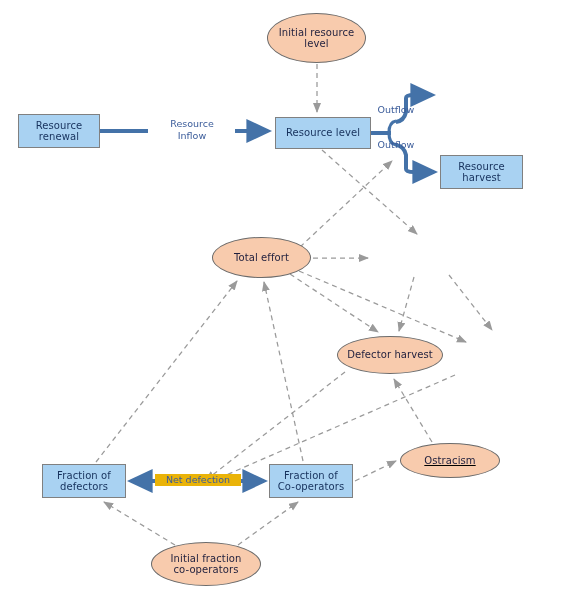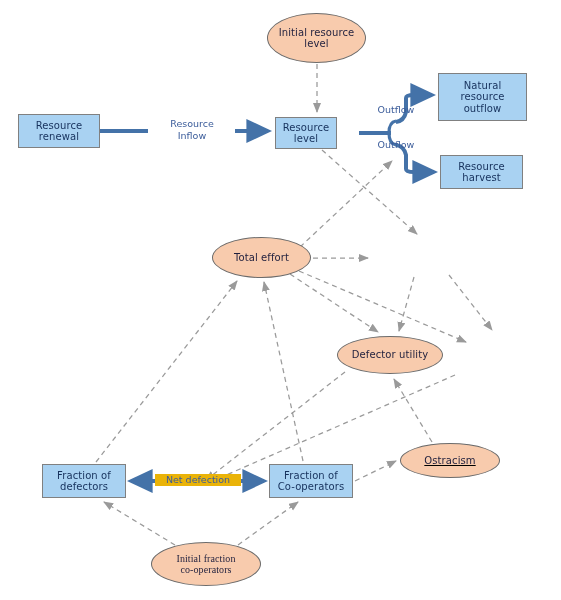--- a/index.html
+++ b/index.html
@@ -64,27 +64,24 @@
 
   <div class="flowlabel" style="left:157px;top:118px;width:70px;">Resource<br>Inflow</div>
   <div class="flowlabel" style="left:372px;top:104px;width:48px;">Outflow</div>
   <div class="flowlabel" style="left:372px;top:139px;width:48px;">Outflow</div>
   <div class="flowlabel" style="left:155px;top:474px;width:86px;background:#eab308;">Net defection</div>
 
   <div class="node box" style="left:18px;top:114px;width:82px;height:34px;">
     <span class="nlabel">Resource<br>renewal</span>
     </div>
 
-  <div class="node box" style="left:275px;top:117px;width:62px;height:32px;">
+  <div class="node box" style="left:275px;top:117px;width:96px;height:32px;">
     <span class="nlabel">Resource level</span>
     </div>
 
-  <div class="node box" style="left:438px;top:73px;width:89px;height:48px;">
-    <span class="nlabel">Natural<br>resource<br>outflow</span>
-    </div>
 
   <div class="node box" style="left:440px;top:155px;width:83px;height:34px;">
     <span class="nlabel">Resource<br>harvest</span>
     </div>
 
   <div class="node box" style="left:42px;top:464px;width:84px;height:34px;">
     <span class="nlabel">Fraction of<br>defectors</span>
     </div>
 
   <div class="node box" style="left:269px;top:464px;width:84px;height:34px;">
@@ -94,25 +91,25 @@
   <div class="node ell" style="left:267px;top:13px;width:99px;height:50px;">
     <span class="nlabel">Initial resource<br>level</span>
     </div>
 
   <div class="node ell" style="left:212px;top:237px;width:99px;height:41px;text-align:center;">
     <span class="nlabel">Total effort</span>
     </div>
 
 
   <div class="node ell" style="left:337px;top:336px;width:106px;height:38px;">
-    <span class="nlabel">Defector utility</span>
+    <span class="nlabel">Defector harvest</span>
     </div>
 
 
   <div class="node ell" style="left:400px;top:443px;width:100px;height:35px;text-decoration:underline;">
     <span class="nlabel">Ostracism</span>
     </div>
 
-  <div class="node ell" style="left:151px;top:542px;width:110px;height:44px;font-family:Liberation Serif, serif;">
+  <div class="node ell" style="left:151px;top:542px;width:110px;height:44px;">
     <span class="nlabel">Initial fraction<br>co-operators</span>
     </div>
 
 </div>
 
 </body></html>

